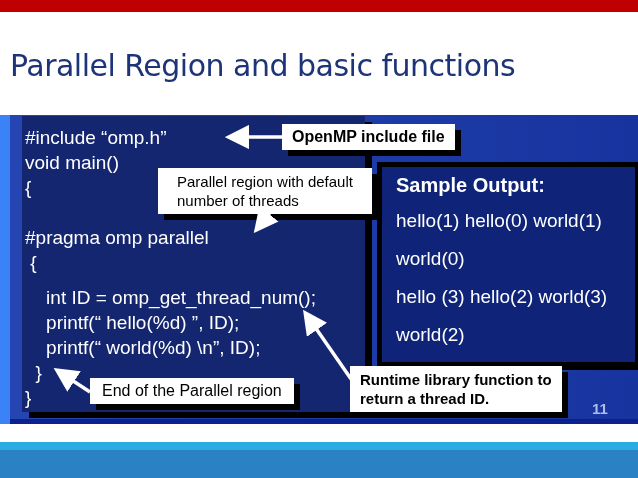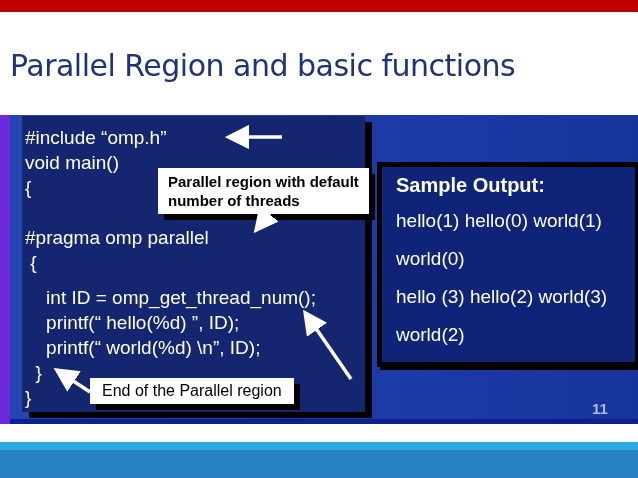--- a/index.html
+++ b/index.html
@@ -1,19 +1,19 @@
 <!DOCTYPE html>
 <html><head>
 <meta charset="utf-8">
 <style>
   * { margin: 0; padding: 0; box-sizing: border-box; }
   html, body { width: 638px; height: 478px; overflow: hidden; }
   body { font-family: "Liberation Sans", sans-serif; background: #ffffff; }
 
-  .slide { position: relative; width: 638px; height: 478px; background: #6d28d9; }
+  .slide { position: relative; width: 638px; height: 478px; background: #3b82f6; }
 
   .top-red-bar {
     position: absolute; left: 0; top: 0; width: 638px; height: 12px;
     background: #c00000;
   }
 
   .header {
     position: absolute; left: 0; top: 12px; width: 638px; height: 103px;
     background: #ffffff;
   }
@@ -60,22 +60,22 @@
   .callout {
     position: absolute; background: #ffffff; color: #000000;
     box-shadow: 6px 6px 0 #000000;
     font-family: "Liberation Sans", sans-serif;
   }
   .callout.include {
     left: 272px; top: 9px; padding: 4px 10px;
     font-size: 16px; font-weight: 600; white-space: nowrap;
   }
   .callout.parallel {
-    left: 148px; top: 53px; padding: 4px 10px;
-    font-size: 15px; font-weight: bold; line-height: 19px; white-space: pre;
+    left: 148px; top: 53px; padding: 4px 19px;
+    font-size: 15px; font-weight: normal; line-height: 19px; white-space: pre;
   }
   .callout.endregion {
     left: 80px; top: 263px; padding: 4px 12px;
     font-size: 16px; font-weight: normal; white-space: nowrap;
   }
   .callout.runtime {
     left: 340px; top: 251px; padding: 4px 10px;
     font-size: 15px; font-weight: bold; line-height: 19px; white-space: pre;
   }
 
@@ -118,23 +118,26 @@
 }</div>
 
     <div class="output-box">
       <div class="output-title">Sample Output:</div>
       <div class="output-line">hello(1) hello(0) world(1)</div>
       <div class="output-line">world(0)</div>
       <div class="output-line">hello (3) hello(2) world(3)</div>
       <div class="output-line">world(2)</div>
     </div>
 
+    <div class="callout include">OpenMP include file</div>
     <div class="callout parallel">Parallel region with default
 number of threads</div>
     <div class="callout endregion">End of the Parallel region</div>
+    <div class="callout runtime">Runtime library function to
+return a thread ID.</div>
 
     <svg class="arrows" viewBox="0 0 638 304" xmlns="http://www.w3.org/2000/svg">
       <defs>
         <marker id="ah" markerWidth="7" markerHeight="7" refX="5.5" refY="3.5" orient="auto" markerUnits="strokeWidth">
           <path d="M0,0 L7,3.5 L0,7 Z" fill="#ffffff"></path>
         </marker>
       </defs>
       <line x1="272" y1="22" x2="220" y2="22" stroke="#ffffff" stroke-width="3.5" marker-end="url(#ah)"></line>
       <line x1="262" y1="95" x2="247" y2="114" stroke="#ffffff" stroke-width="3.5" marker-end="url(#ah)"></line>
       <line x1="80" y1="277" x2="48" y2="256" stroke="#ffffff" stroke-width="3.5" marker-end="url(#ah)"></line>

